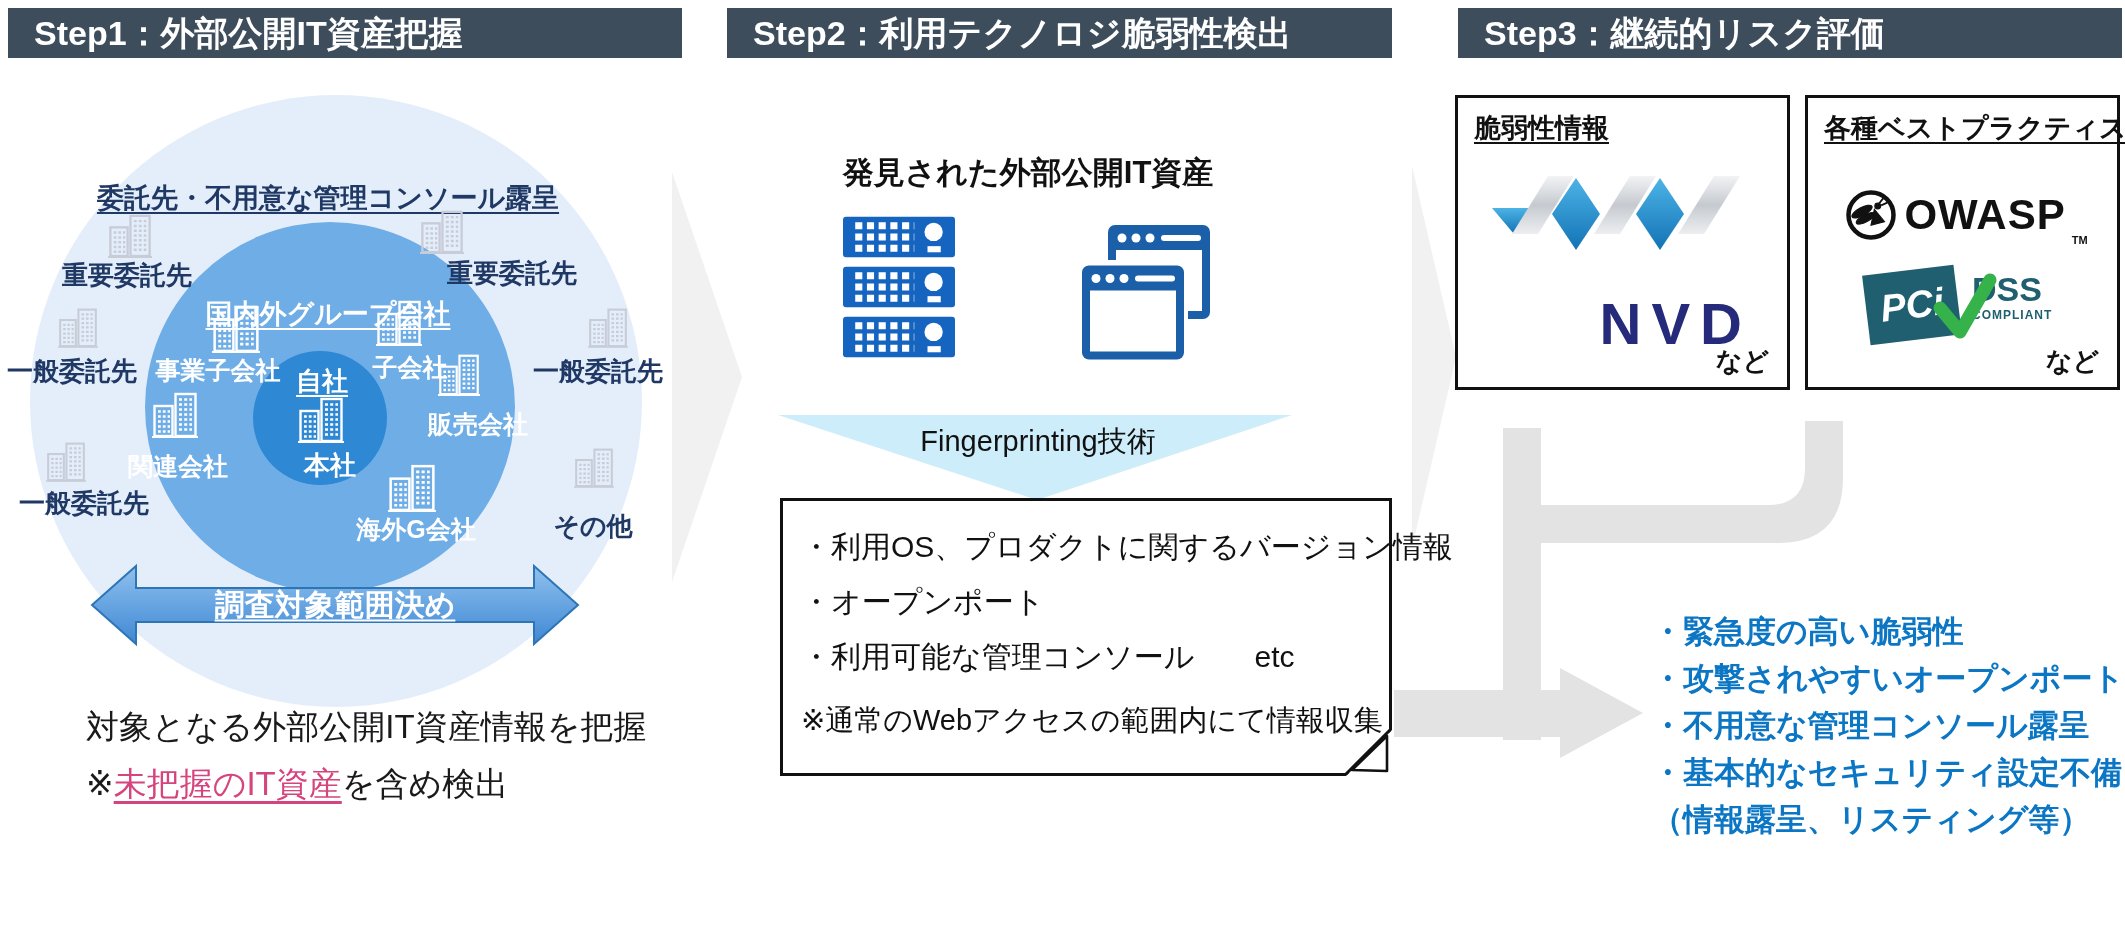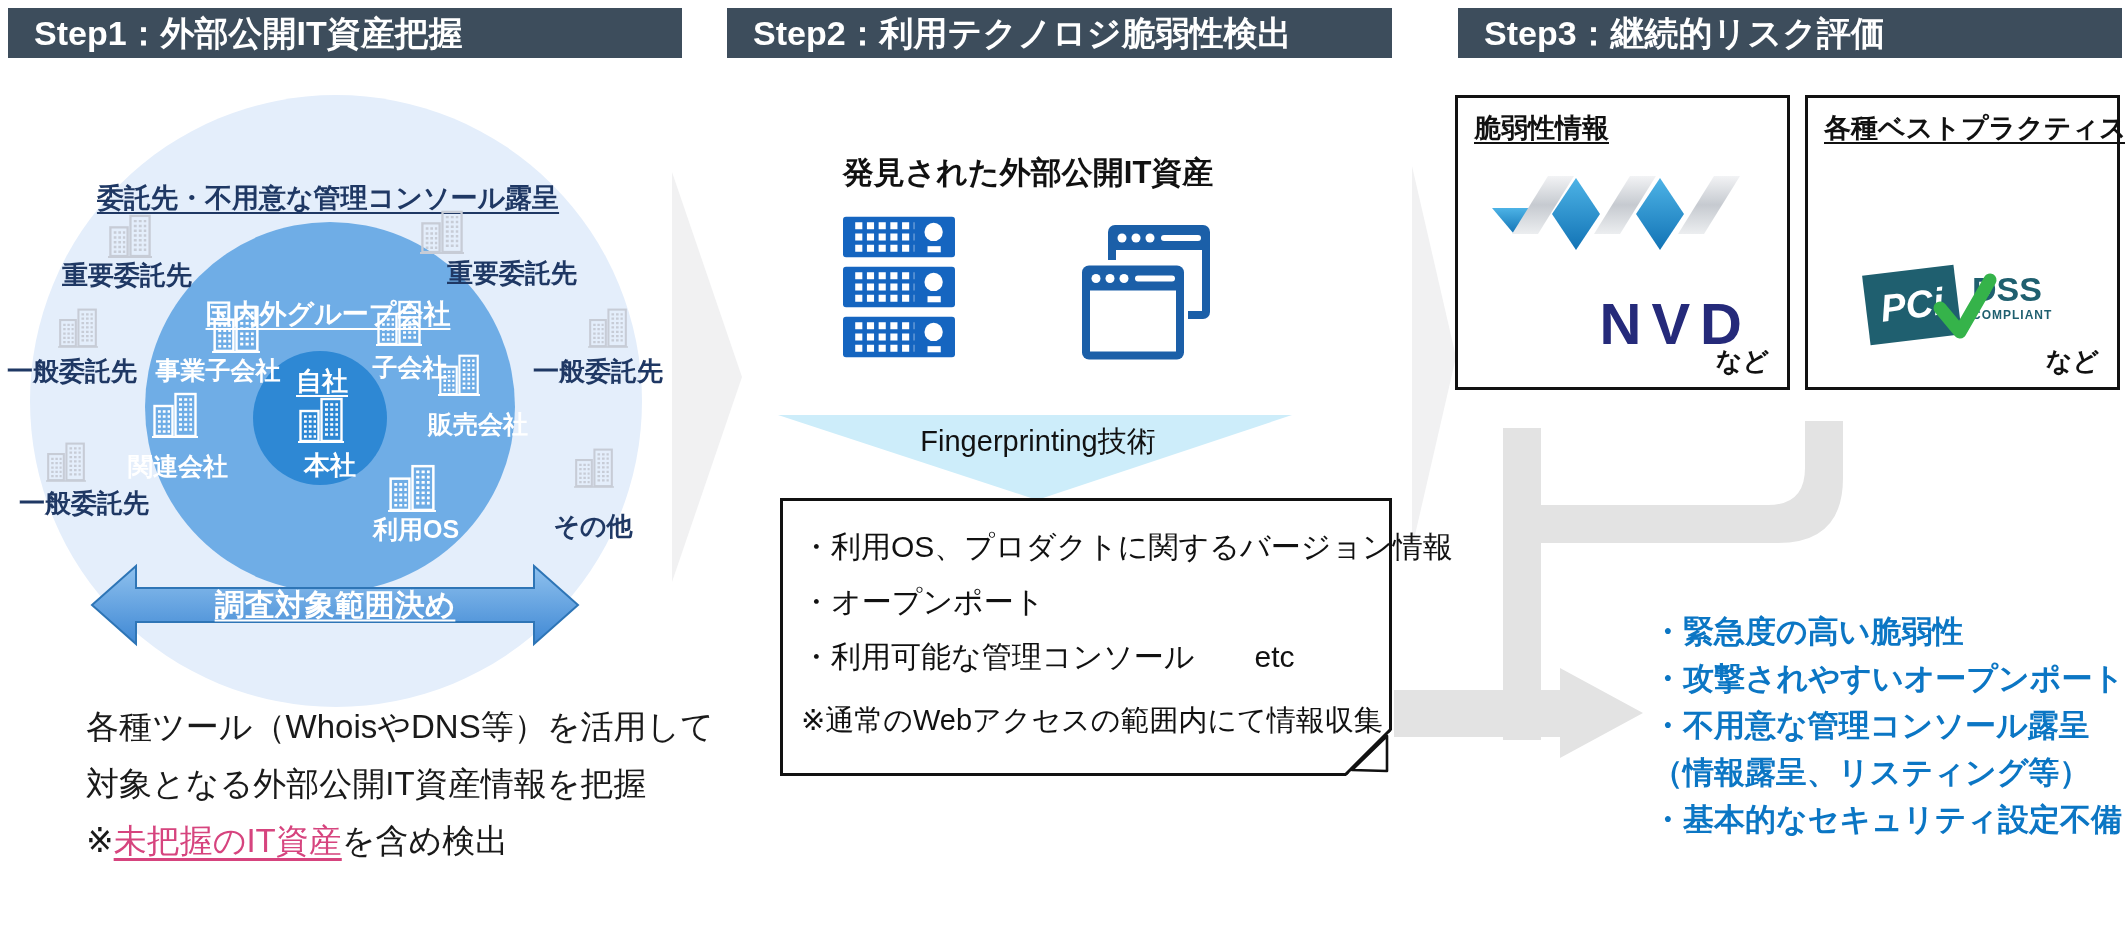--- a/index.html
+++ b/index.html
@@ -121,21 +121,21 @@
   <div class="lbl lbl-navy" style="left:512px;top:256px;">重要委託先</div>
   <div class="lbl lbl-navy" style="left:72px;top:354px;">一般委託先</div>
   <div class="lbl lbl-navy" style="left:598px;top:354px;">一般委託先</div>
   <div class="lbl lbl-navy" style="left:84px;top:486px;">一般委託先</div>
   <div class="lbl lbl-navy" style="left:593px;top:509px;">その他</div>
 
   <div class="lbl lbl-white" style="left:218px;top:354px;">事業子会社</div>
   <div class="lbl lbl-white" style="left:410px;top:351px;">子会社</div>
   <div class="lbl lbl-white" style="left:478px;top:408px;">販売会社</div>
   <div class="lbl lbl-white" style="left:178px;top:450px;">関連会社</div>
-  <div class="lbl lbl-white" style="left:416px;top:513px;">利用OS</div>
+  <div class="lbl lbl-white" style="left:416px;top:513px;">海外G会社</div>
 
   <div class="lbl lbl-white u" style="left:322px;top:364px;font-size:26px;">自社</div>
   <div class="lbl lbl-white" style="left:330px;top:448px;font-size:26px;">本社</div>
 
   <div class="bldg bldg-gray" style="left:108px;top:212px;">
       <svg width="44" height="46">
         <use href="#icon-building"></use>
       </svg>
     </div>
   <div class="bldg bldg-gray" style="left:420px;top:208px;">
@@ -200,21 +200,20 @@
       <linearGradient id="bannerGrad" x1="0" y1="0" x2="0" y2="1">
         <stop offset="0" stop-color="#8fc1ee"></stop>
           <stop offset="1" stop-color="#3f88d4"></stop>
       </linearGradient>
     </defs>
     <polygon points="0,45 44,6 44,28 442,28 442,6 486,45 442,84 442,62 44,62 44,84" fill="url(#bannerGrad)" stroke="var(--banner-border,#2e75b6)" stroke-width="2"></polygon>
   </svg>
   <div class="banner-text u" style="left:335px;top:605px;">調査対象範囲決め</div>
 
   <div class="s1-note">
-    <div>各種ツール（WhoisやDNS等）を活用して</div>
     <div>対象となる外部公開IT資産情報を把握</div>
     <div>
       <span>※</span><span class="pink">未把握のIT資産</span><span>を含め検出</span>
     </div>
   </div>
 
   <div class="s2-title">発見された外部公開IT資産</div>
 
   <div class="abs" style="left:843px;top:215px;">
     <svg width="112" height="44" style="display:block;margin-bottom:6px;">
@@ -277,34 +276,48 @@
       <polygon points="198,68 234,10 260,10 224,68" fill="url(#slv)"></polygon>
     </svg>
     <div class="nvd-logo">
       <span>NVD</span>
     </div>
     <div class="etc" style="right:18px;bottom:8px;">など</div>
   </div>
 
   <div class="s3-box" style="left:1805px;width:315px;">
     <div class="s3-box-title">各種ベストプラクティス</div>
+    <div class="owasp-row">
+      <svg width="54" height="54" viewBox="0 0 48 48">
+        <circle cx="24" cy="24" r="20" fill="none" stroke="#111" stroke-width="4"></circle>
+        <g stroke="#111" fill="#111">
+          <ellipse cx="16" cy="21" rx="10" ry="3.6" transform="rotate(-28 16 21)"></ellipse>
+          <ellipse cx="19" cy="27" rx="9" ry="3.2" transform="rotate(-28 19 27)"></ellipse>
+          <path d="M27 19 L36 30 L24 33 Z"></path>
+          <circle cx="30" cy="16" r="2.6"></circle>
+          <path d="M31 14 l4 -5 M33 15.5 l5.5 -2.5" stroke-width="1.6" fill="none"></path>
+        </g>
+      </svg>
+      <span class="owasp-text">OWASP</span>
+      <span class="owasp-tm">TM</span>
+    </div>
     <div class="pci-wrap">
       <div class="pci-para">
           <span>PCi</span>
         </div>
       <div class="pci-dss">DSS</div>
       <div class="pci-compliant">COMPLIANT</div>
       <svg class="abs" style="left:72px;top:14px;" width="64" height="66" viewBox="0 0 64 66">
         <path d="M8 34 L28 58 L58 6" stroke="var(--pci-green,#35b34a)" stroke-width="13" fill="none" stroke-linecap="round" stroke-linejoin="round"></path>
       </svg>
     </div>
     <div class="etc" style="right:18px;bottom:8px;">など</div>
   </div>
 
   <div class="risk-list">
     <div>・緊急度の高い脆弱性</div>
     <div>・攻撃されやすいオープンポート</div>
     <div>・不用意な管理コンソール露呈</div>
+    <div>・基本的なセキュリティ設定不備</div>
     <div>（情報露呈、リスティング等）</div>
-    <div>・基本的なセキュリティ設定不備</div>
   </div>
 
 </div>
 
 </body></html>

